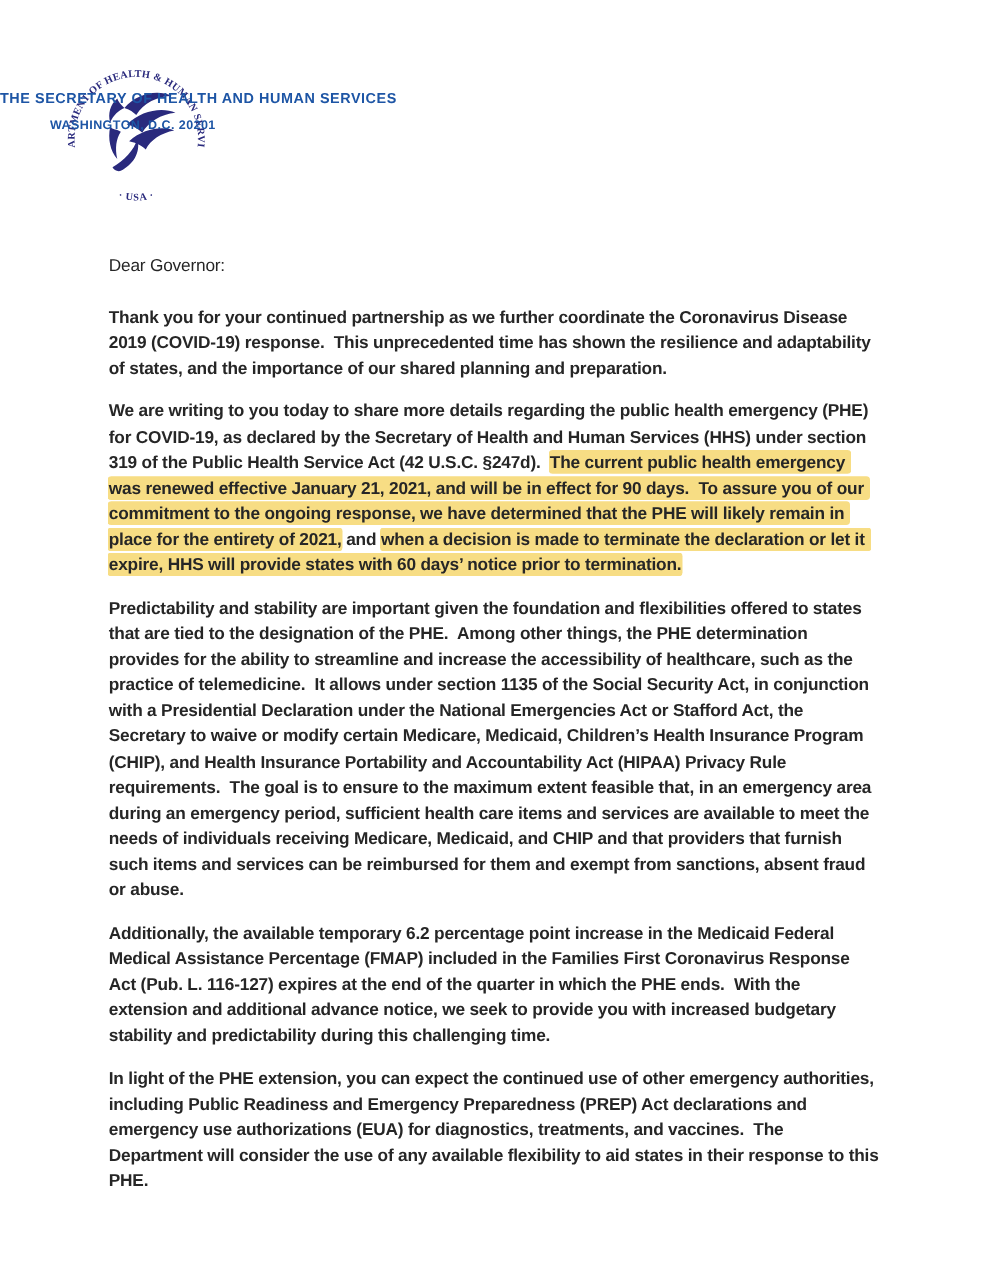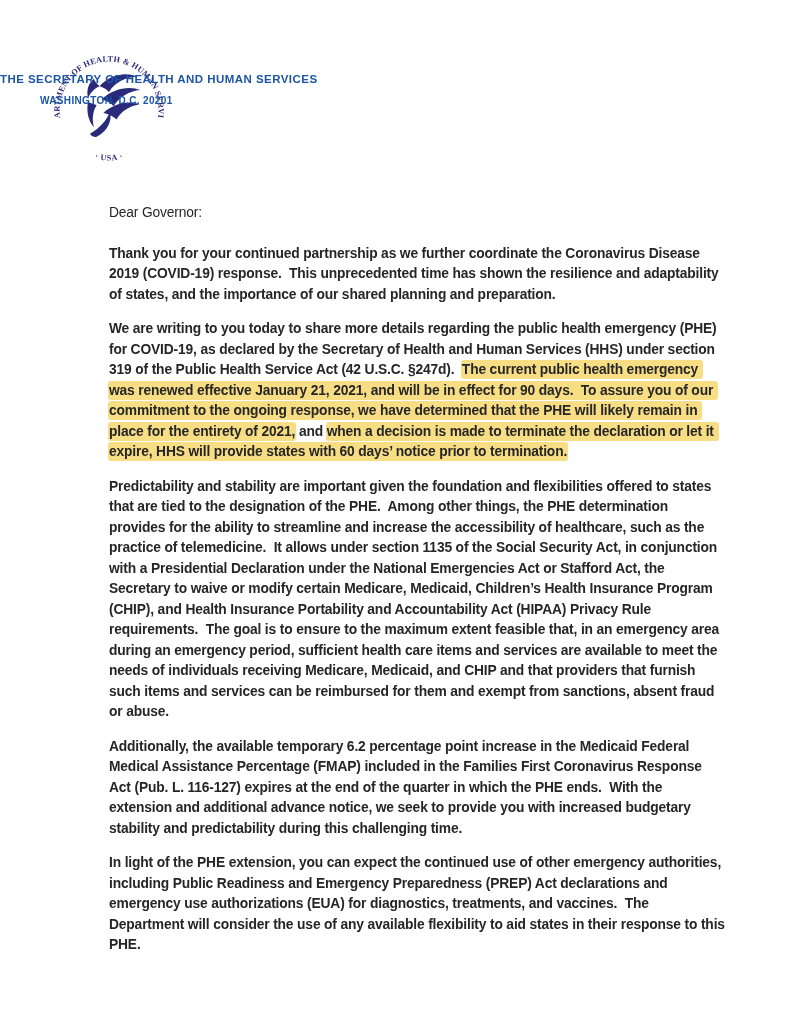--- a/index.html
+++ b/index.html
@@ -39,21 +39,21 @@
   }
   .address {
     font-size: 10px;
     font-weight: bold;
     letter-spacing: 0.35px;
     margin-top: 10px;
     padding-left: 40px;
   }
   .body {
     position: absolute;
-    left: 109px;
+    left: 87px;
     top: 203px;
     width: 617px;
     font-size: 13.8px;
     letter-spacing: -0.15px;
     line-height: 20.5px;
     color: #262626;
   }
   .salutation { margin: 0 0 20px 0; }
   .para { margin: 0 0 14px 0; white-space: pre-wrap; font-weight: bold; }
   mark.hl {

